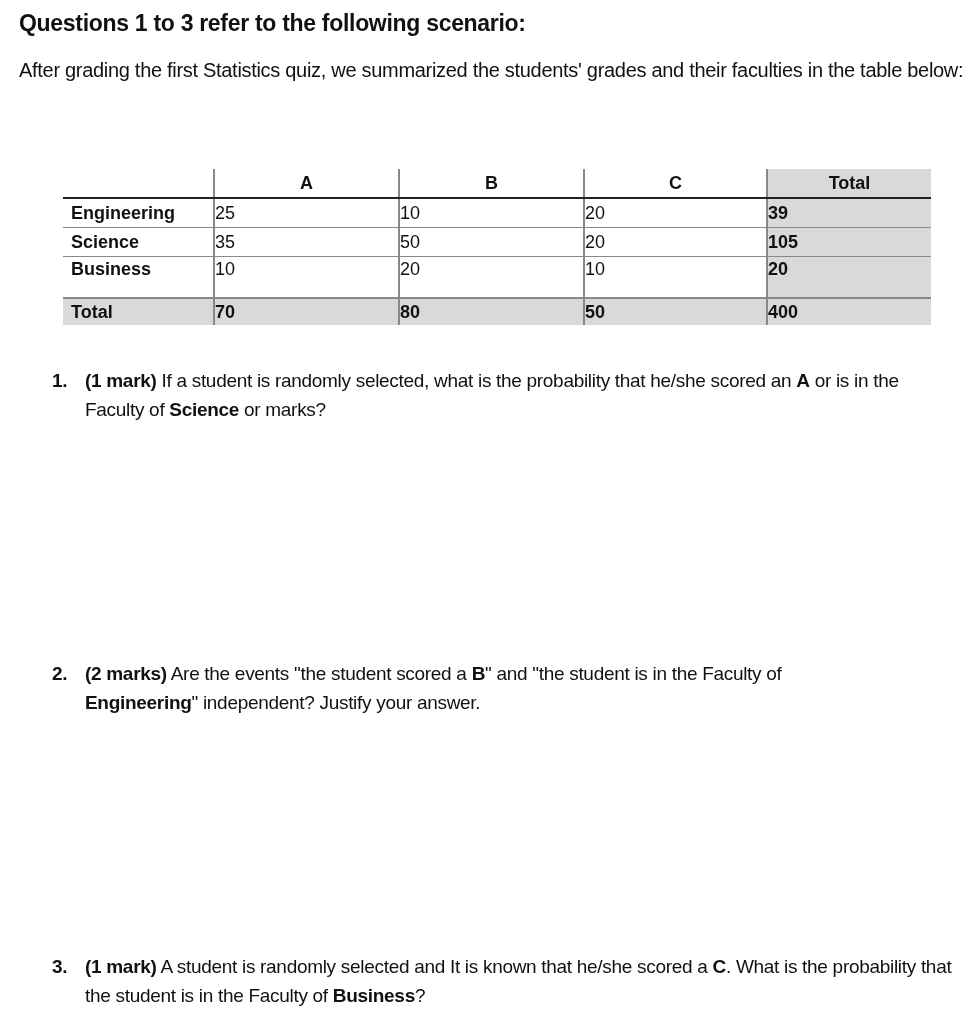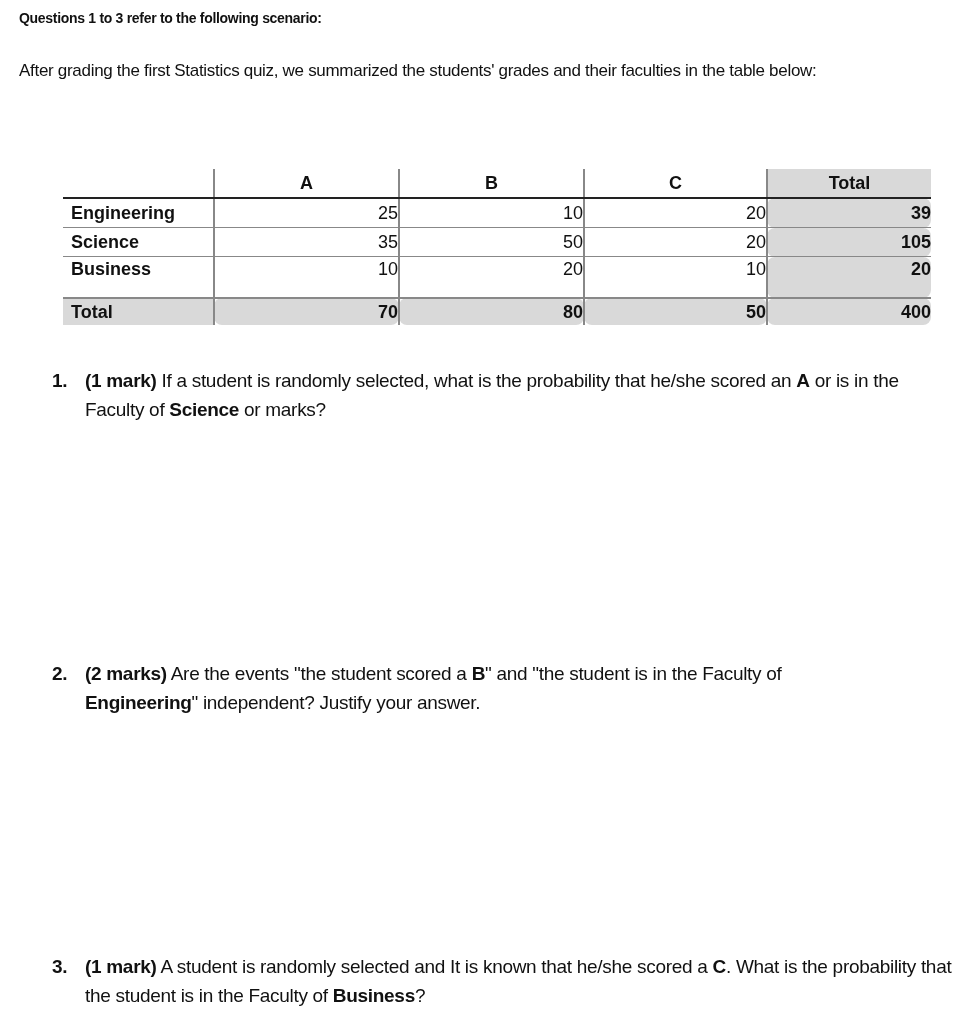--- a/index.html
+++ b/index.html
@@ -1,36 +1,36 @@
 <!DOCTYPE html>
 <html><head>
 <meta charset="utf-8">
 <style>
   html, body { margin: 0; padding: 0; background: #ffffff; }
   body {
     width: 971px; height: 1024px; position: relative; overflow: hidden;
     font-family: "Liberation Sans", "DejaVu Sans", sans-serif;
     color: #111; font-size: 19px;
   }
-  .heading { position: absolute; left: 19px; top: 10px; font-weight: bold; font-size: 14px; letter-spacing: -0.3px; }
-  .intro { position: absolute; left: 19px; top: 56px; width: 945px; line-height: 29px; font-size: 17px; letter-spacing: -0.3px; }
+  .heading { position: absolute; left: 19px; top: 10px; font-weight: bold; font-size: 23px; letter-spacing: -0.3px; }
+  .intro { position: absolute; left: 19px; top: 56px; width: 945px; line-height: 29px; font-size: 20px; letter-spacing: -0.3px; }
 
   table.grades {
     position: absolute; left: 63px; top: 169px;
     border-collapse: collapse; font-size: 18px;
   }
   table.grades td, table.grades th { padding: 0; height: 28px; vertical-align: middle; }
   table.grades th { font-weight: bold; text-align: center; border-bottom: 2px solid #222; }
   .c0 { width: 142px; text-align: left; padding-left: 8px !important; }
   .cA { width: 183px; }
   .cB { width: 183px; }
   .cC { width: 181px; }
   .cT { width: 163px; }
   .vl { border-left: 2px solid #888; }
-  td.num { text-align: right; border-radius: 8px; }
+  td.num { text-align: left; }
   td.rowlab { font-weight: bold; text-align: left; padding-left: 8px !important; }
   .shade { background: #d9d9d9; }
   .bold { font-weight: bold; }
   tr.data td { border-bottom: 1px solid #888; }
   tr.data.last td { border-bottom: none; height: 38px; vertical-align: top; padding-top: 2px !important; }
   tr.data.last td.num { padding-top: 2px; }
   tr.total td { border-top: 2px solid #888; height: 26px; background: #d9d9d9; font-weight: bold; }
   tr.head th.c0 { border-bottom: 2px solid #222; }
 
   .q { position: absolute; left: 52px; width: 910px; line-height: 29px; font-size: 19px; letter-spacing: -0.3px; }

